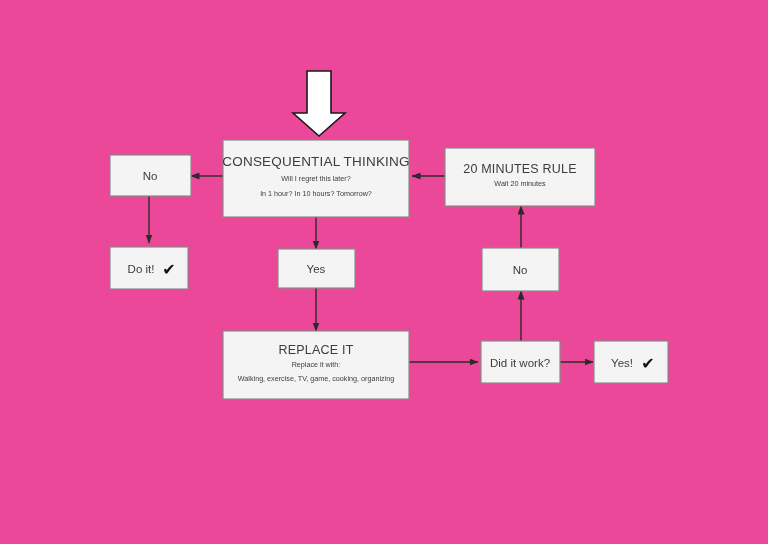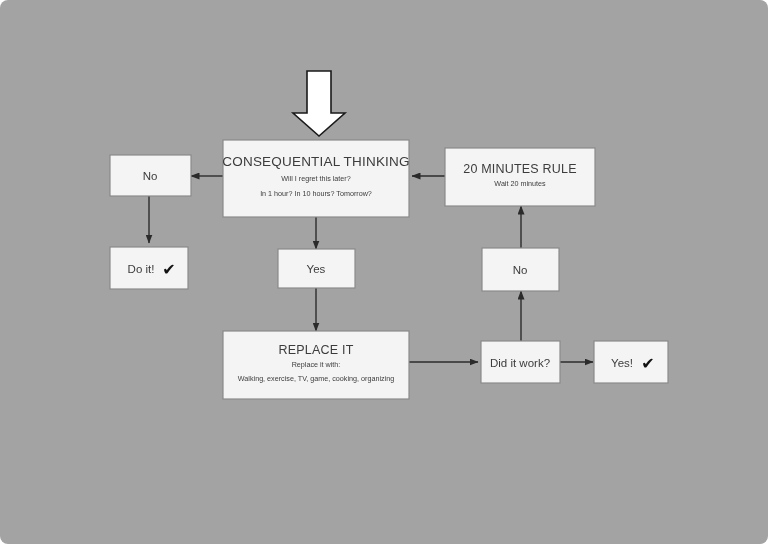--- a/index.html
+++ b/index.html
@@ -10,22 +10,21 @@
   body {
     width: 768px;
     height: 544px;
     font-family: "Liberation Sans", sans-serif;
     overflow: hidden;
   }
   #canvas {
     position: relative;
     width: 768px;
     height: 544px;
-    background: #a3a3a3;
-    border-radius: 8px;
+    background: #ec4899;
   }
   svg.flow {
     position: absolute;
     top: 0;
     left: 0;
     width: 768px;
     height: 544px;
   }
   .node-rect {
     fill: #f4f4f4;

